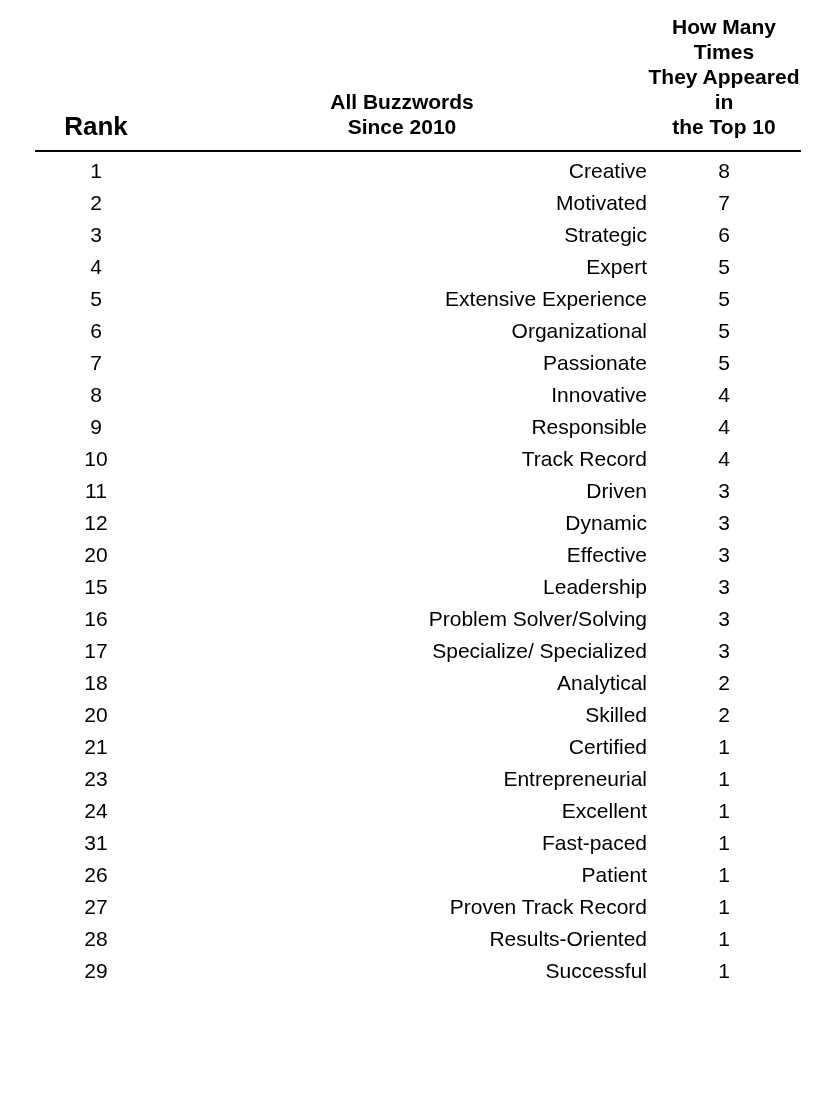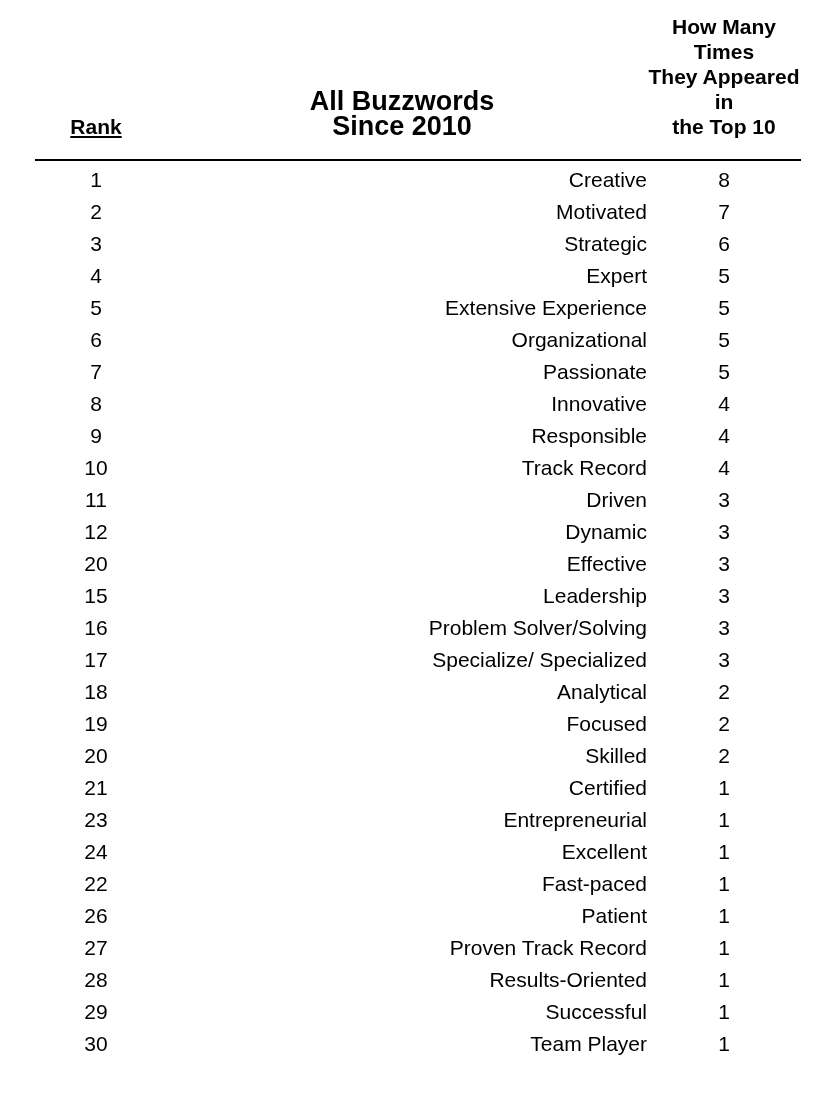--- a/index.html
+++ b/index.html
@@ -38,26 +38,26 @@
   col.col-word  { width: 490px; }
   col.col-count { width: 154px; }
 
   
   thead th {
     font-weight: bold;
     font-size: 21px;
     line-height: 25px;
     text-align: center;
     vertical-align: bottom;
-    padding: 0 0 20px 0;
+    padding: 0 0 11px 0;
     border-bottom: 2.2px solid #000000;
     white-space: pre-line;
   }
-  thead th.th-rank  { font-size: 21px; text-decoration: underline; }
-  thead th.th-word  { font-size: 27px; }
+  thead th.th-rank  { font-size: 26px; }
+  thead th.th-word  { font-size: 21px; }
   thead th.th-count { font-size: 21px; }
 
   
   tbody td {
     font-size: 21px;
     line-height: 32px;
     height: 32px;
     text-align: center;
     vertical-align: middle;
     font-weight: normal;
@@ -173,46 +173,41 @@
           <td class="c-rank">17</td>
           <td class="c-word">Specialize/ Specialized</td>
           <td class="c-count">3</td>
         </tr>
         <tr>
           <td class="c-rank">18</td>
           <td class="c-word">Analytical</td>
           <td class="c-count">2</td>
         </tr>
         <tr>
-          <td class="c-rank">19</td>
-          <td class="c-word">Focused</td>
-          <td class="c-count">2</td>
-        </tr>
-        <tr>
           <td class="c-rank">20</td>
           <td class="c-word">Skilled</td>
           <td class="c-count">2</td>
         </tr>
         <tr>
           <td class="c-rank">21</td>
           <td class="c-word">Certified</td>
           <td class="c-count">1</td>
         </tr>
         <tr>
           <td class="c-rank">23</td>
           <td class="c-word">Entrepreneurial</td>
           <td class="c-count">1</td>
         </tr>
         <tr>
           <td class="c-rank">24</td>
           <td class="c-word">Excellent</td>
           <td class="c-count">1</td>
         </tr>
         <tr>
-          <td class="c-rank">22</td>
+          <td class="c-rank">31</td>
           <td class="c-word">Fast-paced</td>
           <td class="c-count">1</td>
         </tr>
         <tr>
           <td class="c-rank">26</td>
           <td class="c-word">Patient</td>
           <td class="c-count">1</td>
         </tr>
         <tr>
           <td class="c-rank">27</td>
@@ -222,21 +217,16 @@
         <tr>
           <td class="c-rank">28</td>
           <td class="c-word">Results-Oriented</td>
           <td class="c-count">1</td>
         </tr>
         <tr>
           <td class="c-rank">29</td>
           <td class="c-word">Successful</td>
           <td class="c-count">1</td>
         </tr>
-        <tr>
-          <td class="c-rank">30</td>
-          <td class="c-word">Team Player</td>
-          <td class="c-count">1</td>
-        </tr>
       </tbody>
   </table>
 
 </div>
 
 </body></html>

